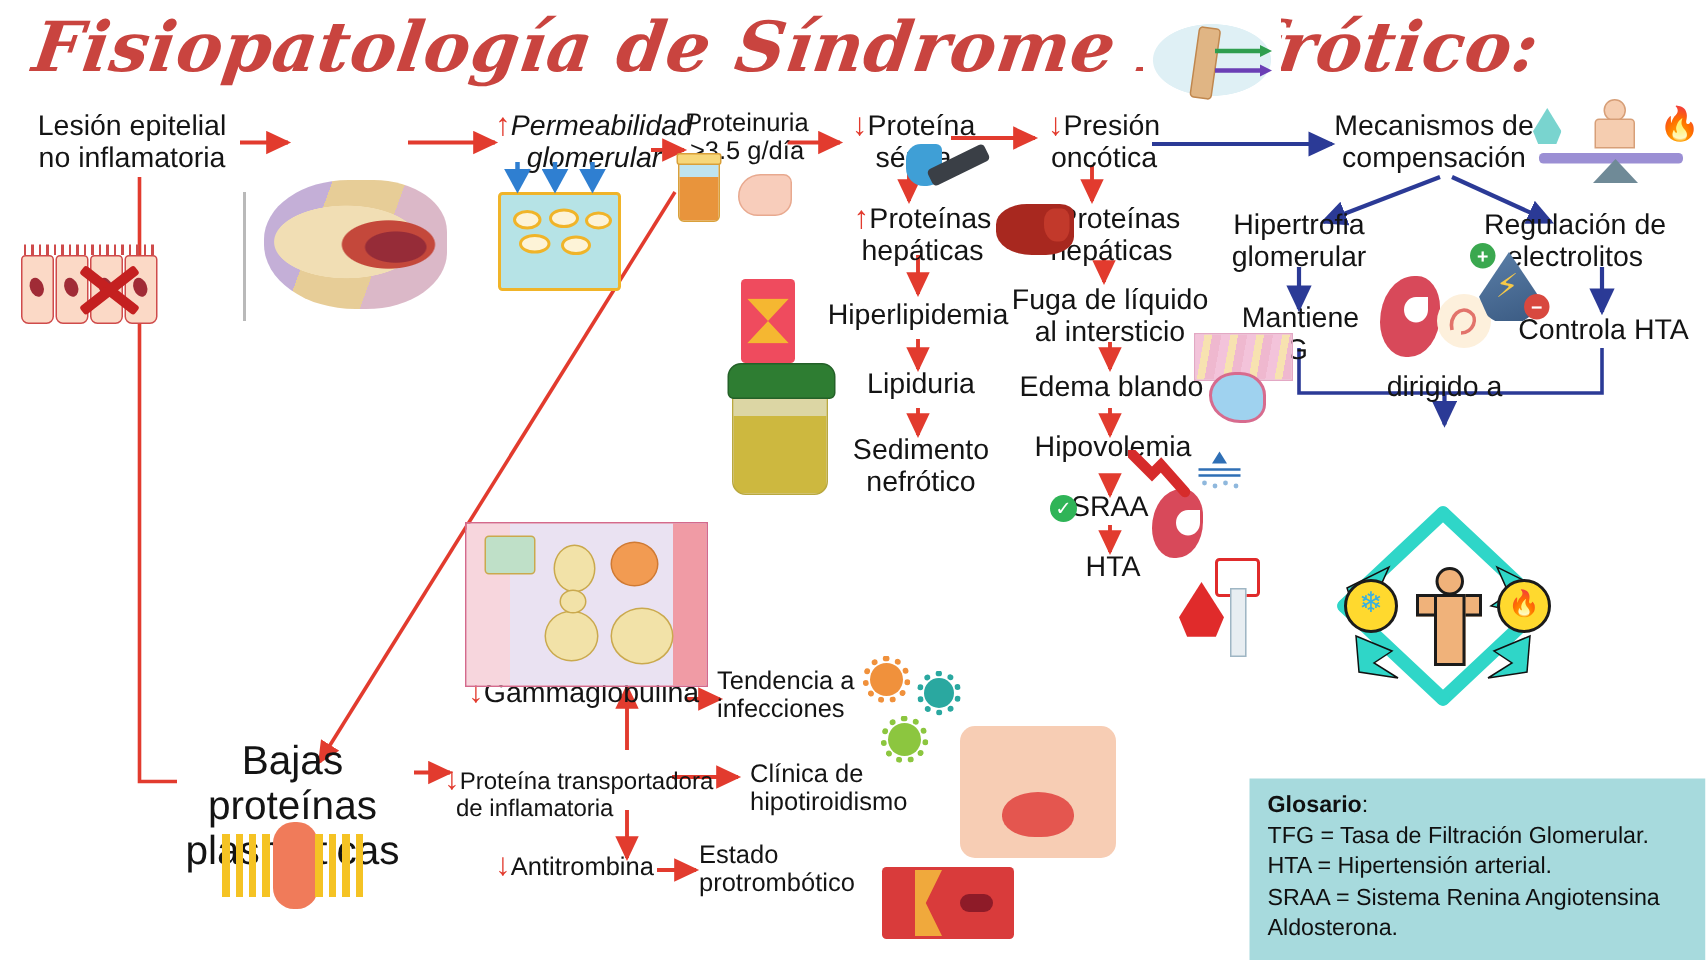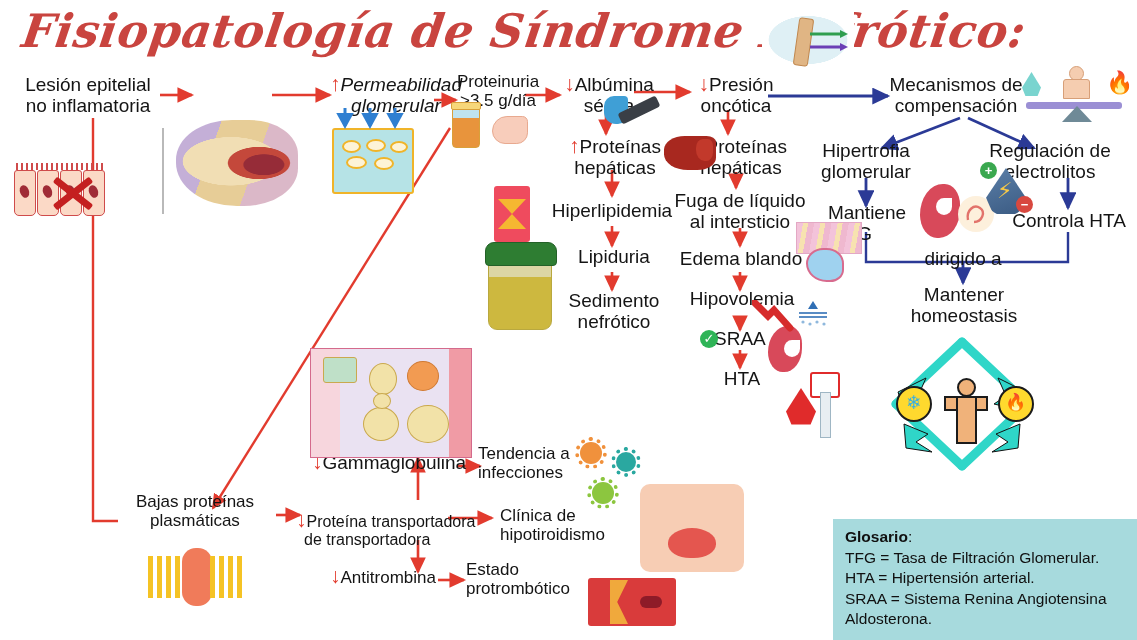--- a/index.html
+++ b/index.html
@@ -1,21 +1,21 @@
 <!DOCTYPE html>
 <html><head>
 <meta charset="utf-8">
 <style>
   html,body{margin:0;padding:0;background:#ffffff;}
   body{width:1137px;height:640px;position:relative;overflow:hidden;
        font-family:"Liberation Sans","DejaVu Sans",sans-serif;color:#1a1a1a;}
   .stage{position:absolute;left:0;top:0;width:1137px;height:640px;}
   svg.layer{position:absolute;left:0;top:0;width:1137px;height:640px;pointer-events:none;}
   .node{position:absolute;text-align:center;line-height:1.12;color:#141414;}
-  .n19{font-size:19px;} .n17{font-size:17px;} .n16{font-size:16px;} .n21{font-size:17px;}
+  .n19{font-size:19px;} .n17{font-size:17px;} .n16{font-size:16px;} .n21{font-size:27px;}
   .title{position:absolute;left:22px;top:4px;width:720px;height:62px;
          font-family:"DejaVu Serif",serif;font-style:italic;font-weight:700;
          font-size:46px;color:#c9443f;letter-spacing:0.5px;
          transform:skewX(-8deg);white-space:nowrap;}
   .updn{color:#e23b2e;font-weight:700;font-size:21px;line-height:0.8;}
   .glossary{position:absolute;left:833px;top:519px;width:304px;height:121px;
             background:#a7dadd;padding:8px 10px 0 12px;box-sizing:border-box;
             font-size:15.5px;line-height:1.33;color:#101010;text-align:left;}
   .glossary b{font-weight:700;}
   .img{position:absolute;}
@@ -203,21 +203,21 @@
     <div style="white-space:nowrap;"><span class="updn">↑</span><span>Permeabilidad</span></div>
     <div>glomerular</div>
   </div>
 
   <div class="node n17" style="left:450px;top:72px;width:96px;">
     <div>Proteinuria</div>
     <div>&gt;3.5 g/día</div>
   </div>
 
   <div class="node n19" style="left:556px;top:74px;width:106px;">
-    <div style="white-space:nowrap;"><span class="updn">↓</span><span>Albúmina</span></div>
+    <div style="white-space:nowrap;"><span class="updn">↓</span><span>Proteína</span></div>
     <div>sérica</div>
   </div>
 
   <div class="node n19" style="left:688px;top:74px;width:96px;">
     <div style="white-space:nowrap;"><span class="updn">↓</span><span>Presión</span></div>
     <div>oncótica</div>
   </div>
 
   <div class="node n19" style="left:556px;top:136px;width:118px;">
     <div style="white-space:nowrap;"><span class="updn">↑</span><span>Proteínas</span></div>
@@ -256,41 +256,37 @@
   <div class="node n19" style="left:820px;top:202px;width:94px;">
     <div>Mantiene</div>
     <div style="text-align:left;padding-left:14px;">TFG</div>
   </div>
   <div class="node n19" style="left:984px;top:140px;width:132px;">
     <div>Regulación de</div>
     <div>electrolitos</div>
   </div>
   <div class="node n19" style="left:1008px;top:210px;width:122px;">Controla HTA</div>
   <div class="node n19" style="left:908px;top:248px;width:110px;">dirigido a</div>
-  <div class="node n19" style="left:902px;top:284px;width:124px;">
-    <div>Mantener</div>
-    <div>homeostasis</div>
-  </div>
 
   <div class="node n21" style="left:114px;top:492px;width:162px;">
     <div>Bajas proteínas</div>
     <div>plasmáticas</div>
   </div>
 
   <div class="node n19" style="left:312px;top:452px;width:150px;text-align:left;white-space:nowrap;">
     <span class="updn">↓</span><span>Gammaglobulina</span>
   </div>
   <div class="node n17" style="left:478px;top:444px;width:104px;text-align:left;">
     <div>Tendencia a</div>
     <div>infecciones</div>
   </div>
 
   <div class="node n16" style="left:296px;top:512px;width:164px;text-align:left;">
     <div style="white-space:nowrap;"><span class="updn">↓</span><span>Proteína transportadora</span></div>
-    <div style="padding-left:8px;">de transportadora</div>
+    <div style="padding-left:8px;">de inflamatoria</div>
   </div>
   <div class="node n17" style="left:500px;top:506px;width:126px;text-align:left;">
     <div>Clínica de</div>
     <div>hipotiroidismo</div>
   </div>
 
   <div class="node n17" style="left:330px;top:568px;width:124px;text-align:left;white-space:nowrap;">
     <span class="updn">↓</span><span>Antitrombina</span>
   </div>
   <div class="node n17" style="left:466px;top:560px;width:120px;text-align:left;">

